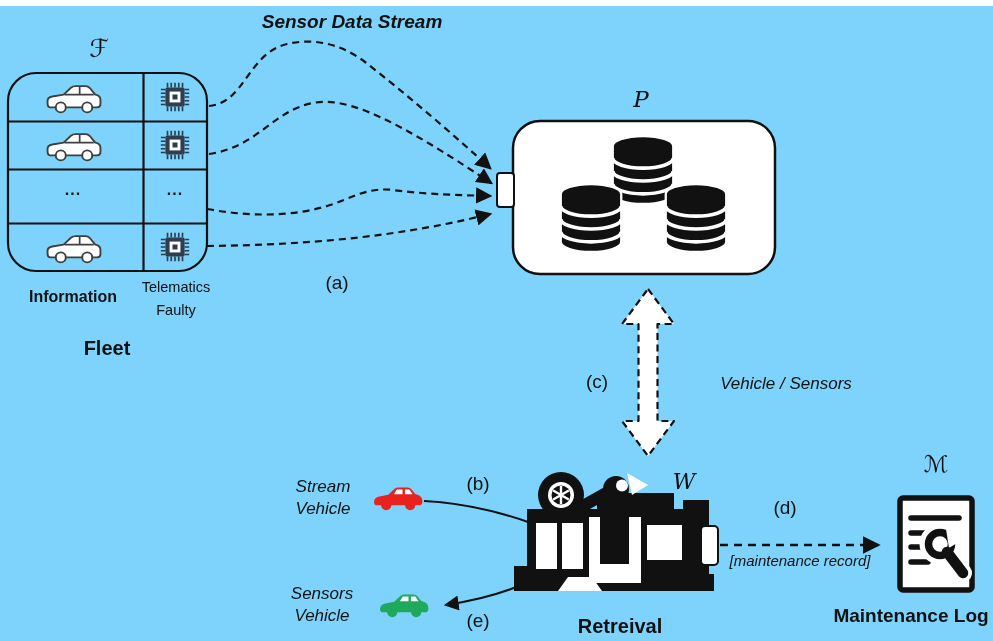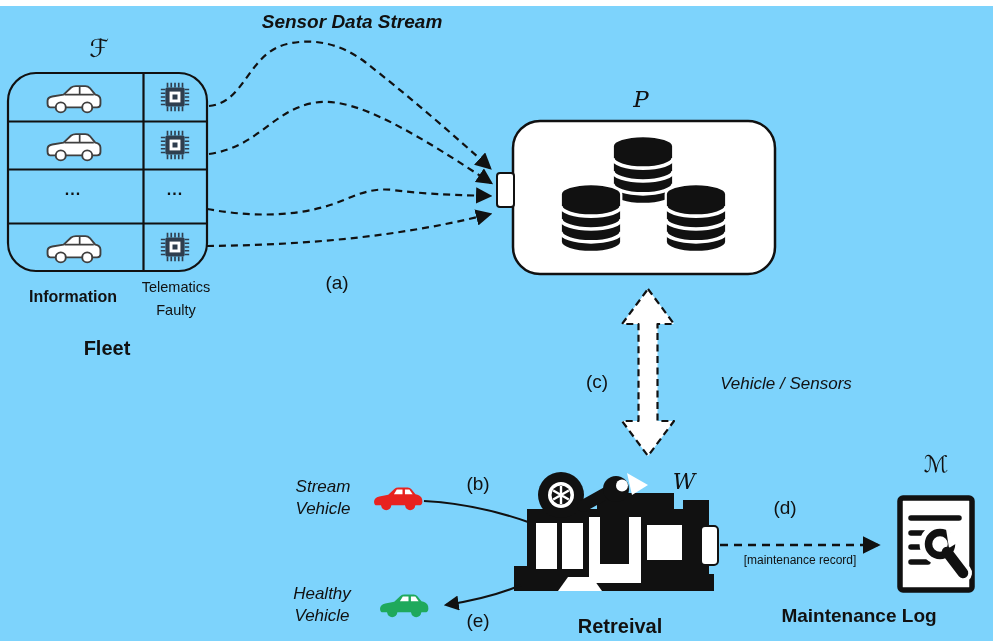--- a/index.html
+++ b/index.html
@@ -12,21 +12,21 @@
   .mathvar{font-family:"DejaVu Serif",serif;font-style:italic;font-size:23px;}
   .title{font-size:19px;font-weight:bold;font-style:italic;}
   .payload{font-size:15.5px;font-weight:bold;font-style:italic;}
   .edge{font-size:19px;}
   .cap-lg{font-size:20px;font-weight:bold;}
   .cap-md{font-size:16px;font-weight:bold;}
   .cap-sm{font-size:14.5px;font-weight:normal;line-height:23px;}
   .two-line{line-height:23px;}
   .ital-two{font-size:17px;font-style:italic;line-height:22px;}
   .retr{font-size:17px;font-style:italic;line-height:21px;}
-  .rec{font-size:12px;}
+  .rec{font-size:15px;font-style:italic;}
   .ellip{font-size:16px;font-weight:bold;letter-spacing:1px;}
   .faulty{color:var(--faulty-car,#e8221f);}
   .healthy{color:var(--healthy-car,#1fa95c);}
   .chip-c{color:var(--chip,#2f3e4e);}
   .outline-c{color:var(--car-outline,#3f3f3f);}
   span.line{display:block;}
 </style>
 </head>
 <body>
 
@@ -182,27 +182,27 @@
     <span class="line">Vehicle / Sensors</span>
   </div>
 
   <div class="lbl ital-two" style="left:323px;top:492px">
     <span class="line">Stream</span>
     <span class="line">Vehicle</span>
   </div>
   <div class="lbl edge" style="left:478px;top:478px">(b)</div>
 
   <div class="lbl ital-two" style="left:322px;top:599px">
-    <span class="line">Healthy</span>
+    <span class="line">Sensors</span>
     <span class="line">Vehicle</span>
   </div>
   <div class="lbl edge" style="left:478px;top:615px">(e)</div>
 
   <div class="lbl mathvar" style="left:684px;top:475px;font-size:22px">W</div>
   <div class="lbl cap-lg" style="left:620px;top:620px">Retreival</div>
 
   <div class="lbl edge" style="left:785px;top:502px">(d)</div>
   <div class="lbl rec" style="left:800px;top:554px">[maintenance record]</div>
 
   <div class="lbl script" style="left:936px;top:458px;font-size:23px">ℳ</div>
-  <div class="lbl b" style="left:859px;top:610px;font-size:19px">Maintenance Log</div>
+  <div class="lbl b" style="left:911px;top:610px;font-size:19px">Maintenance Log</div>
 
 </div>
 
 </body></html>

